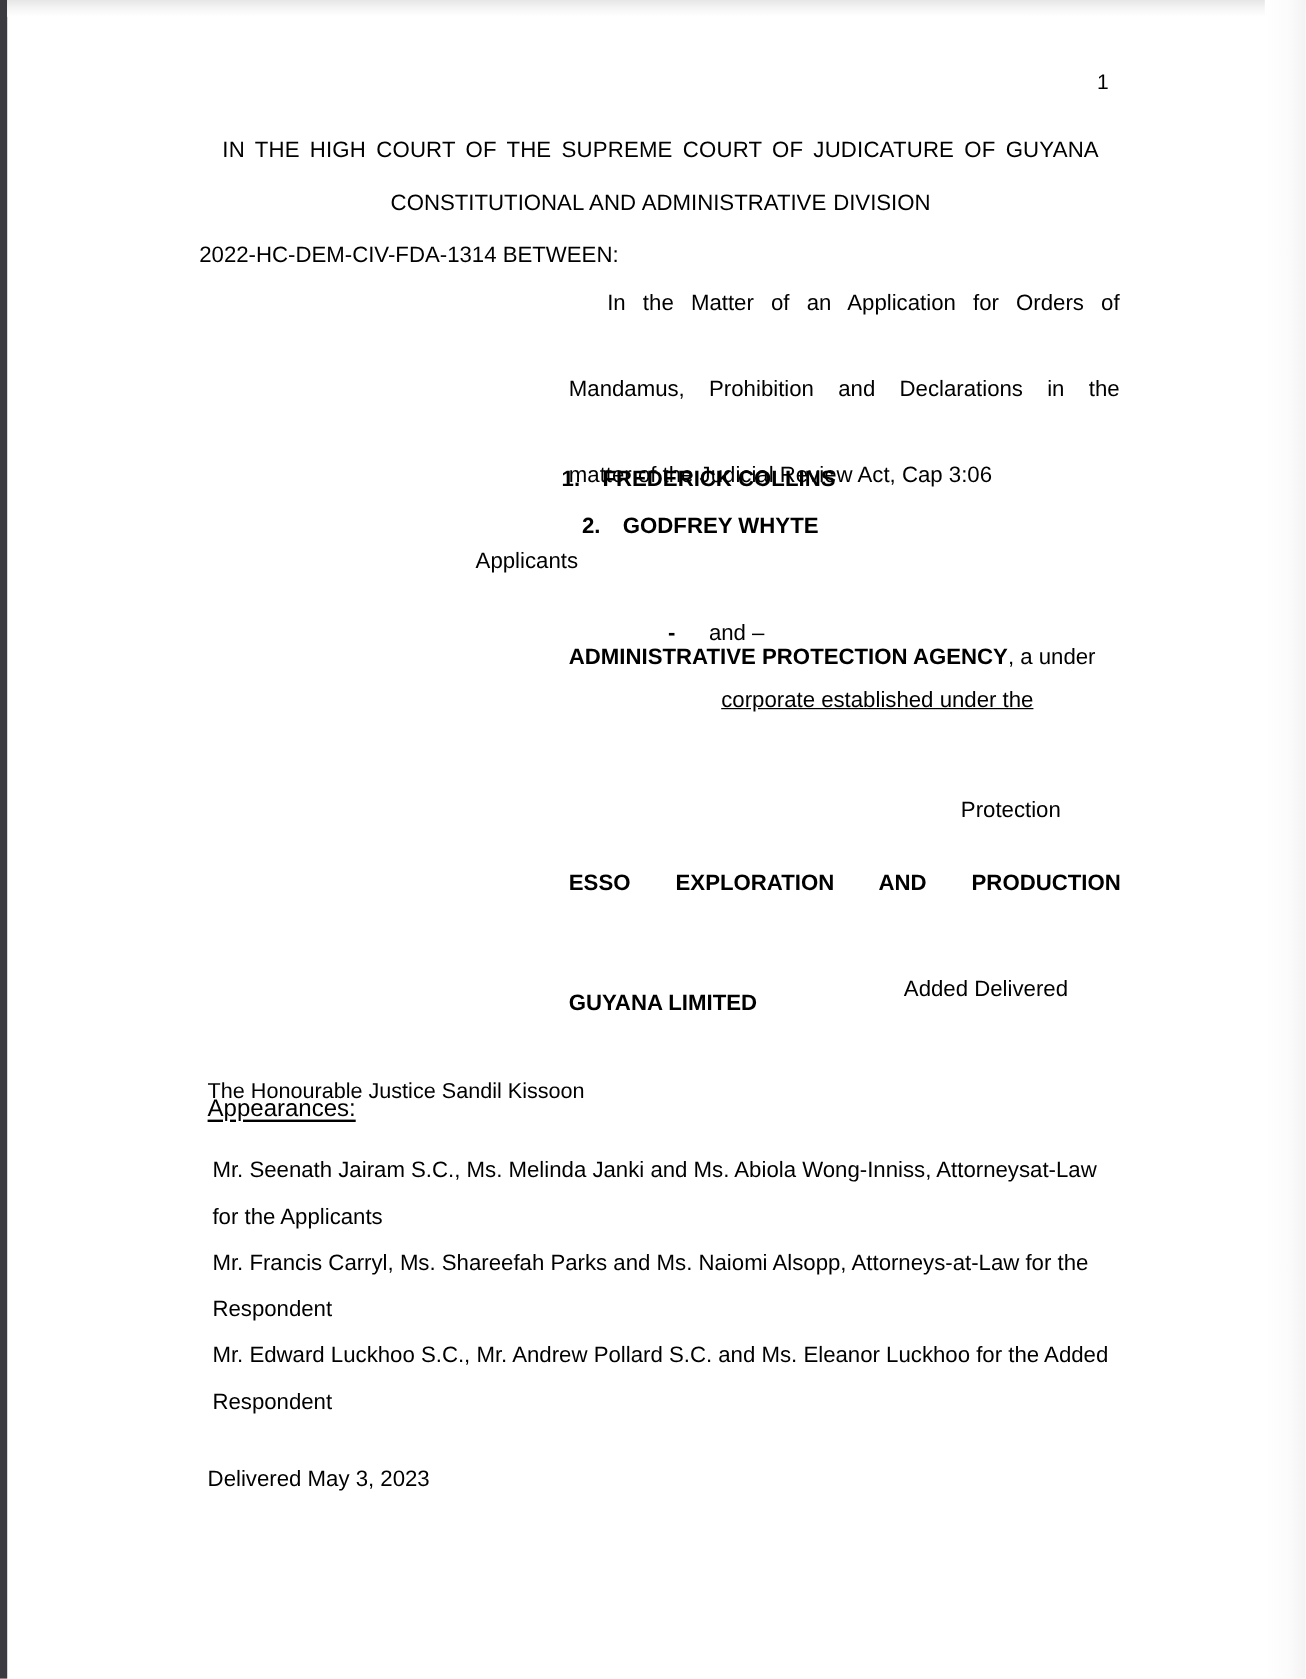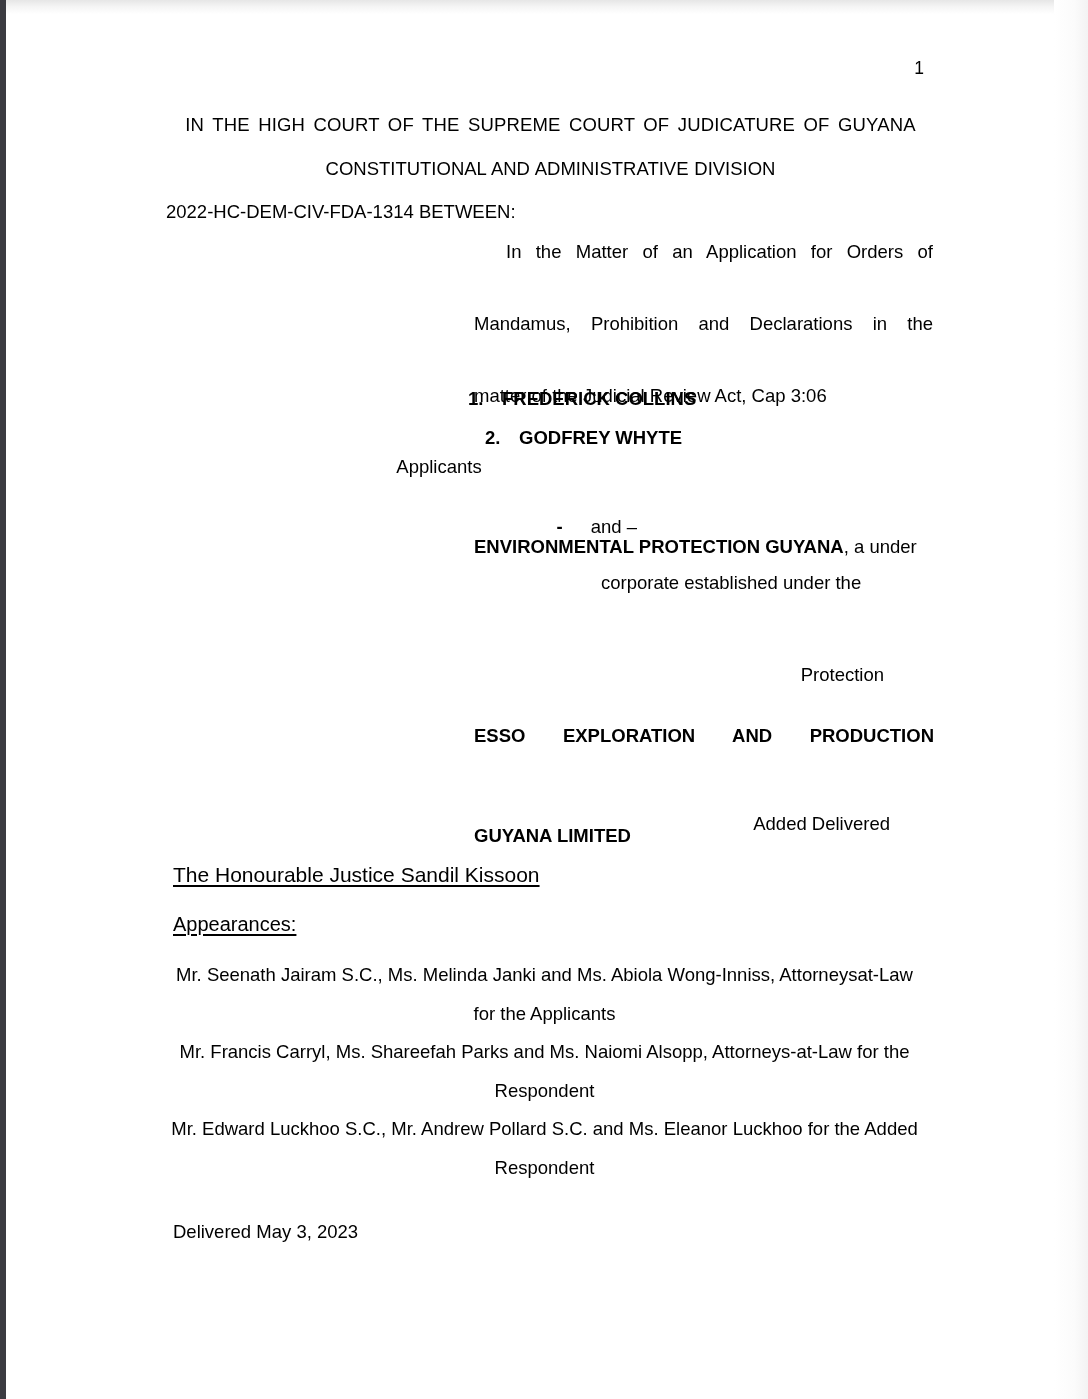--- a/index.html
+++ b/index.html
@@ -142,20 +142,21 @@
     width: 459px;
     font-size: 18.5px;
     line-height: 36px;
   }
   .respondent-para .rp-line { display: block; white-space: pre; }
   .rp-line-1 { font-weight: normal; }
   .rp-line-1 b { font-weight: bold; }
   .rp-line-2 {
     text-align: justify;
     padding-left: 127px;
+    text-decoration: underline;
   }
   .rp-line-2::after { content: ""; display: inline-block; width: 100%; }
 
   .role-respondent {
     position: absolute;
     left: 0;
     top: 664px;
     width: 878px;
     text-align: right;
     font-size: 18.5px;
@@ -182,43 +183,41 @@
     left: 0;
     top: 813px;
     width: 884px;
     text-align: right;
     font-size: 18.5px;
   }
 
   .judge-line {
     position: absolute;
     left: 167px;
-    top: 863px;
-    font-size: 21px;
-    text-decoration: underline;
+    top: 899px;
+    font-size: 18px;
     text-underline-offset: 3px;
   }
 
   .appearances-label {
     position: absolute;
     left: 167px;
     top: 913px;
     font-size: 20px;
     text-decoration: underline;
     text-underline-offset: 3px;
   }
 
   .appearances-block {
     position: absolute;
-    left: 157px;
+    left: 171px;
     top: 956px;
     width: 763px;
     font-size: 18.5px;
     line-height: 38.5px;
-    text-align: center;
   }
   .appearances-block p {
     margin: 0;
   }
 
   .delivered-line {
     position: absolute;
     left: 167px;
     top: 1221px;
     font-size: 18.5px;
@@ -256,21 +255,21 @@
     </div>
   </div>
 
   <div class="role-applicants">Applicants</div>
 
   <div class="and-line">
     <span class="dash-b">-</span><span style="display:inline-block;width:28px"></span><span>and –</span>
   </div>
 
   <div class="respondent-para">
-    <span class="rp-line rp-line-1"><b>ENVIRONMENTAL PROTECTION GUYANA</b><span>, a under</span></span>
+    <span class="rp-line rp-line-1"><b>ADMINISTRATIVE PROTECTION AGENCY</b><span>, a under</span></span>
     <span class="rp-line rp-line-2">corporate established under the</span>
   </div>
 
   <div class="role-respondent">Protection</div>
 
   <div class="added-resp-name">
     <span class="arn-1">ESSO EXPLORATION AND PRODUCTION</span>
     <span class="arn-2">GUYANA LIMITED</span>
   </div>
 

